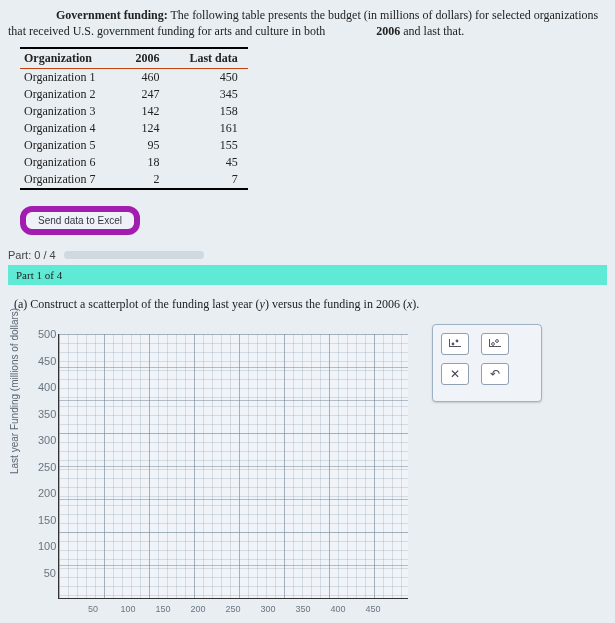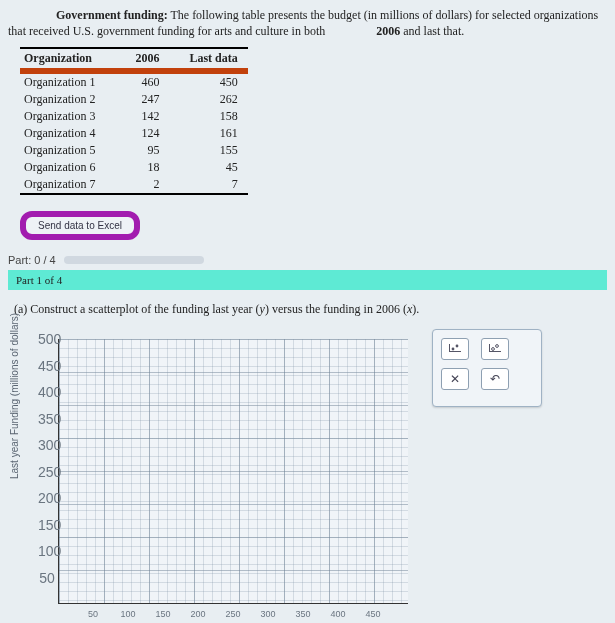--- a/index.html
+++ b/index.html
@@ -19,21 +19,21 @@
     border-collapse: collapse;
     margin-left: 12px;
     margin-bottom: 10px;
     font-size: 12px;
   }
   .data-table th {
     text-align: left;
     font-weight: bold;
     padding: 2px 20px 2px 4px;
     border-top: 2px solid #000;
-    border-bottom: 6px solid #c2410c;
+    border-bottom: 1px solid #c2410c;
   }
   .data-table th.num, .data-table td.num { text-align: right; padding-right: 10px; padding-left: 20px; }
   .data-table td { padding: 1px 20px 1px 4px; }
   .data-table tr:last-child td { border-bottom: 2px solid #000; margin-left: 40px; }
 
   .excel-btn {
     display: inline-block;
     margin: 6px 0 14px 12px;
     padding: 3px 12px;
     border: 6px solid #a21caf;
@@ -96,22 +96,22 @@
       repeating-linear-gradient(to right, rgba(120,140,160,0.25) 0 1px, transparent 1px 9px),
       repeating-linear-gradient(to bottom, rgba(120,140,160,0.25) 0 1px, transparent 1px 9px),
       repeating-linear-gradient(to right, rgba(100,120,140,0.45) 0 1px, transparent 1px 45px),
       repeating-linear-gradient(to bottom, rgba(100,120,140,0.45) 0 1px, transparent 1px 33px);
     background-color: #f0f4f8;
   }
   .ytick {
     position: absolute;
     left: 10px;
     width: 18px;
-    text-align: center;
-    font-size: 14px;
+    text-align: right;
+    font-size: 11px;
     color: #6a7580;
     transform: translateY(-50%);
     font-family: Arial, sans-serif;
   }
   .xtick {
     position: absolute;
     bottom: 10px;
     font-size: 9px;
     color: #6a7580;
     transform: translateX(-50%);
@@ -159,21 +159,21 @@
   </thead>
   <tbody id="tbody">
       <tr>
         <td>Organization 1</td>
         <td class="num">460</td>
         <td class="num">450</td>
       </tr>
       <tr>
         <td>Organization 2</td>
         <td class="num">247</td>
-        <td class="num">262</td>
+        <td class="num">345</td>
       </tr>
       <tr>
         <td>Organization 3</td>
         <td class="num">142</td>
         <td class="num">158</td>
       </tr>
       <tr>
         <td>Organization 4</td>
         <td class="num">124</td>
         <td class="num">161</td>

